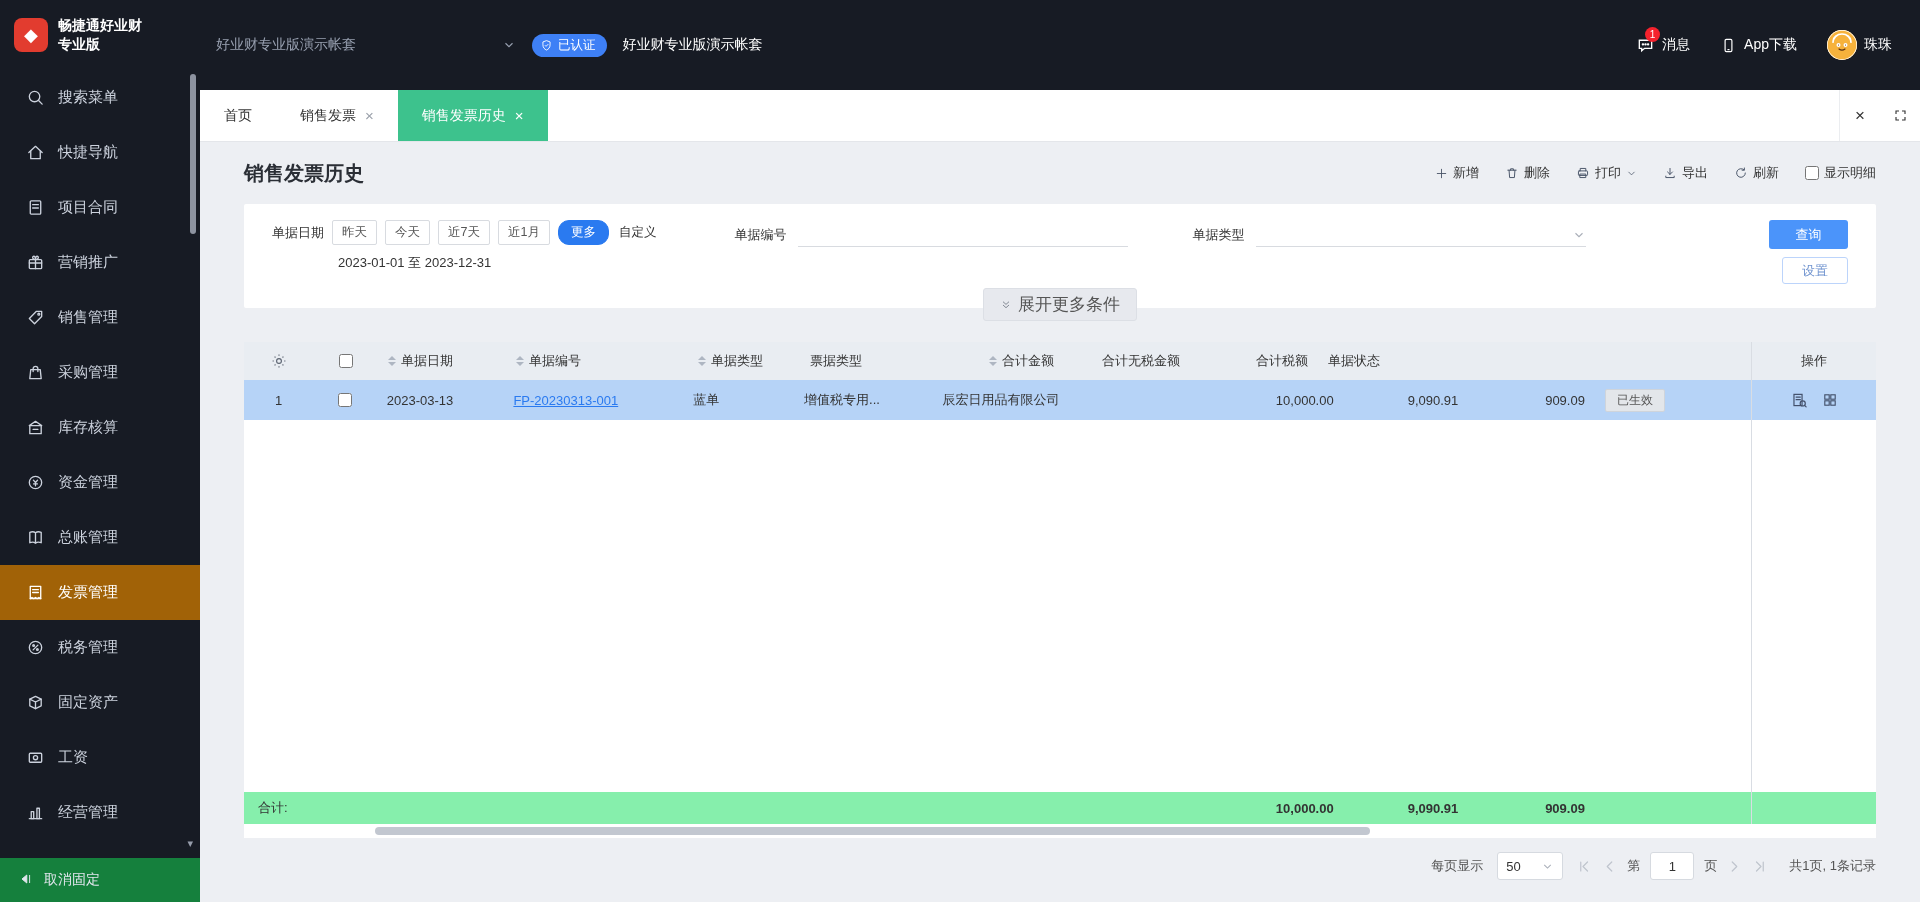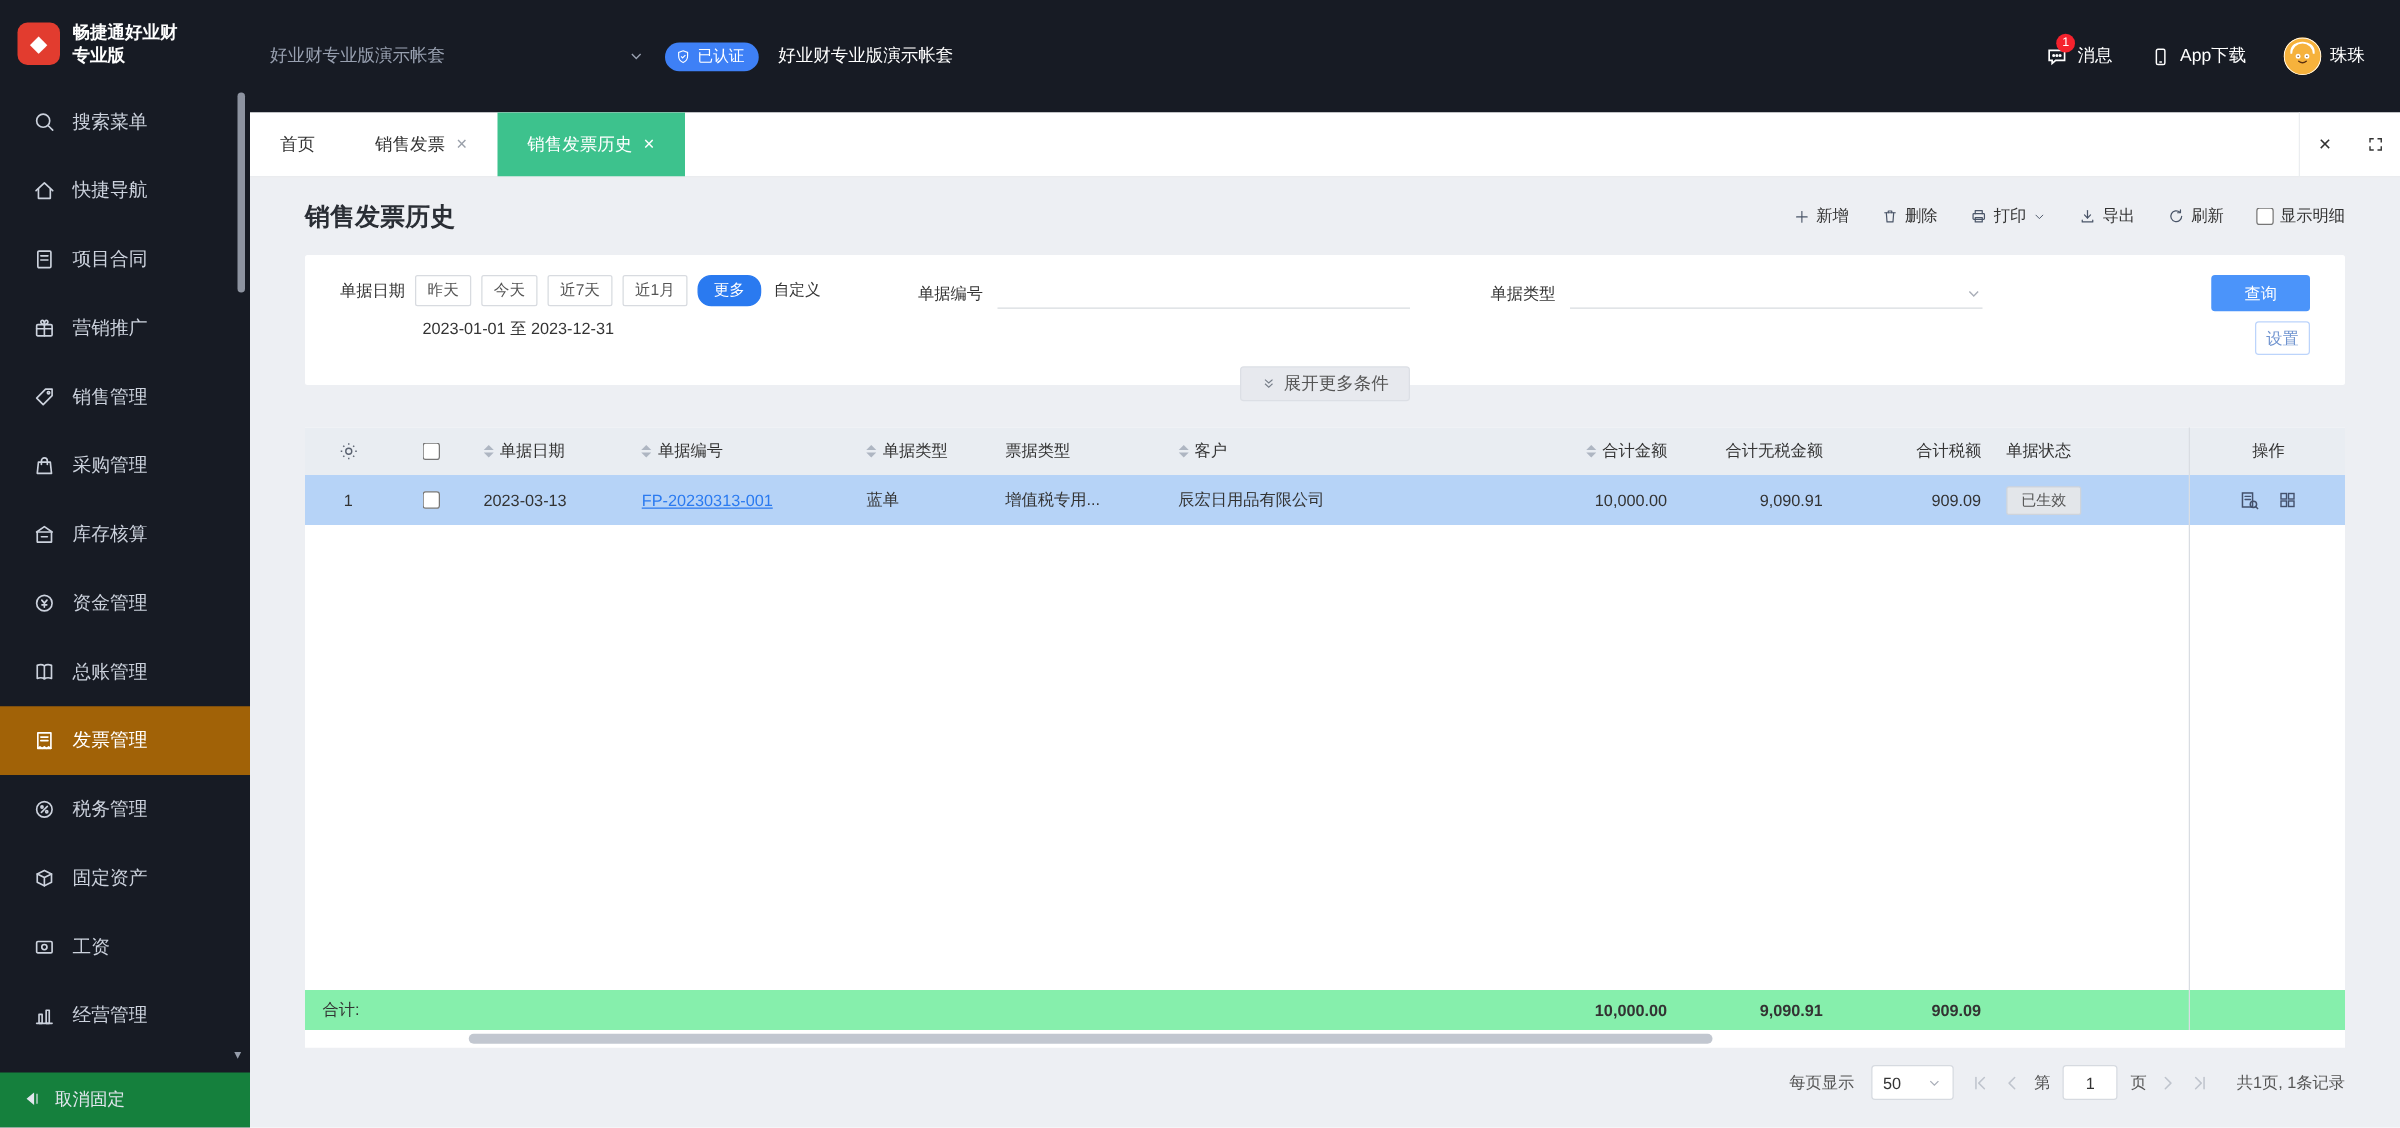--- a/index.html
+++ b/index.html
@@ -64,22 +64,22 @@
   .fbtn.custom { border:none; background:none; color:#333; padding:3px 2px; }
   .fdate-range { font-size:13px; color:#333; margin-left:66px; }
   .fgroup { display:flex; align-items:center; gap:12px; padding-top:3px; }
   .g-docno { margin-left:76px; }
   .g-doctype { margin-left:64px; }
   .finput { width:330px; border:none; border-bottom:1px solid #d8dbe0; height:24px; font-size:13px; outline:none; background:transparent; font-family:inherit; }
   .fselect { width:330px; border-bottom:1px solid #d8dbe0; height:24px; display:flex; align-items:center; justify-content:flex-end; cursor:pointer; }
   .fselect svg { stroke:#a9aeb8; fill:none; stroke-width:1.6; }
   .fbuttons { margin-left:auto; display:flex; flex-direction:column; gap:8px; align-items:flex-end; }
   .btn-query { background:#4b94fa; color:#fff; border:none; border-radius:3px; width:79px; height:29px; font-size:13px; cursor:pointer; font-family:inherit; }
-  .btn-settings { background:#fff; color:#6f93cf; border:1px solid #bcd4fb; border-radius:3px; width:44px; height:27px; font-size:13px; cursor:pointer; font-family:inherit; }
-  .expand-pill { position:absolute; left:50%; transform:translateX(-50%); bottom:-13px; background:#e7e9ee; border:1px solid #dcdfe5; border-radius:3px; padding:4px 16px; font-size:14px; color:#555; display:flex; align-items:center; gap:6px; cursor:pointer; }
+  .btn-settings { background:#fff; color:#6f93cf; border:1px solid #bcd4fb; border-radius:3px; width:66px; height:27px; font-size:13px; cursor:pointer; font-family:inherit; }
+  .expand-pill { position:absolute; left:50%; transform:translateX(-50%); bottom:-13px; background:#e7e9ee; border:1px solid #dcdfe5; border-radius:3px; padding:4px 16px; font-size:17px; color:#555; display:flex; align-items:center; gap:6px; cursor:pointer; }
   .expand-pill svg { stroke:#777e89; fill:none; stroke-width:1.5; }
 
   
   .table-panel { margin-top:34px; background:#fff; position:relative; flex-shrink:0; }
   .trow { display:flex; align-items:center; }
   .thead { height:38px; background:#e9edf2; font-size:13px; color:#333; }
   .tbody-row { height:40px; background:#b6d3f7; font-size:13px; color:#333; }
   .tbody-space { height:372px; background:#fff; }
   .tsum { height:32px; background:#86efac; font-size:13px; color:#333; }
   .hscroll { height:14px; background:#fff; position:relative; }
@@ -484,27 +484,20 @@
           <div class="c c-type">
             <span class="sort">
                 <i class="up"></i>
                 <i class="dn"></i>
               </span>
             <span>单据类型</span>
           </div>
           <div class="c c-bill">
             <span>票据类型</span>
           </div>
-          <div class="c c-cust">
-            <span class="sort">
-                <i class="up"></i>
-                <i class="dn"></i>
-              </span>
-            <span>客户</span>
-          </div>
           <div class="c c-amt">
             <span class="sort">
                 <i class="up"></i>
                 <i class="dn"></i>
               </span>
             <span>合计金额</span>
           </div>
           <div class="c c-notax">
             <span>合计无税金额</span>
           </div>

